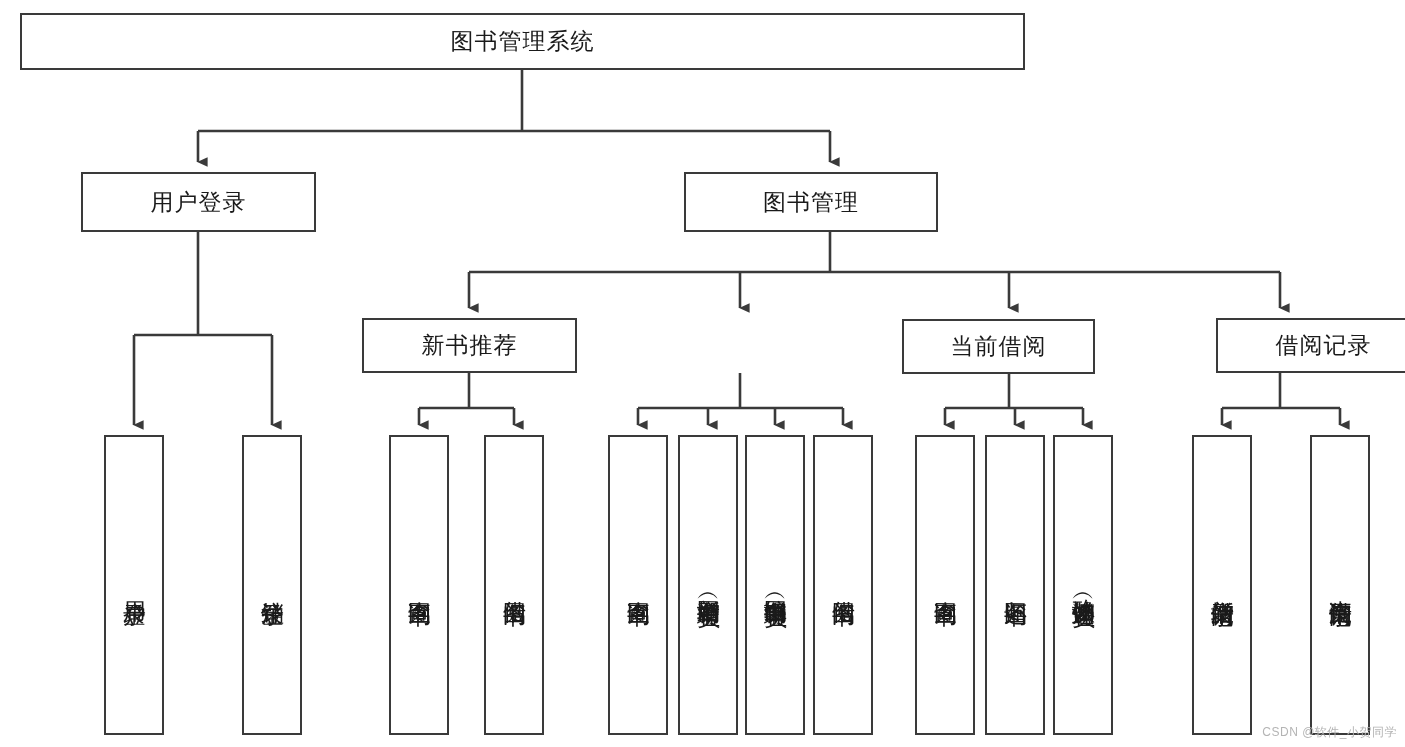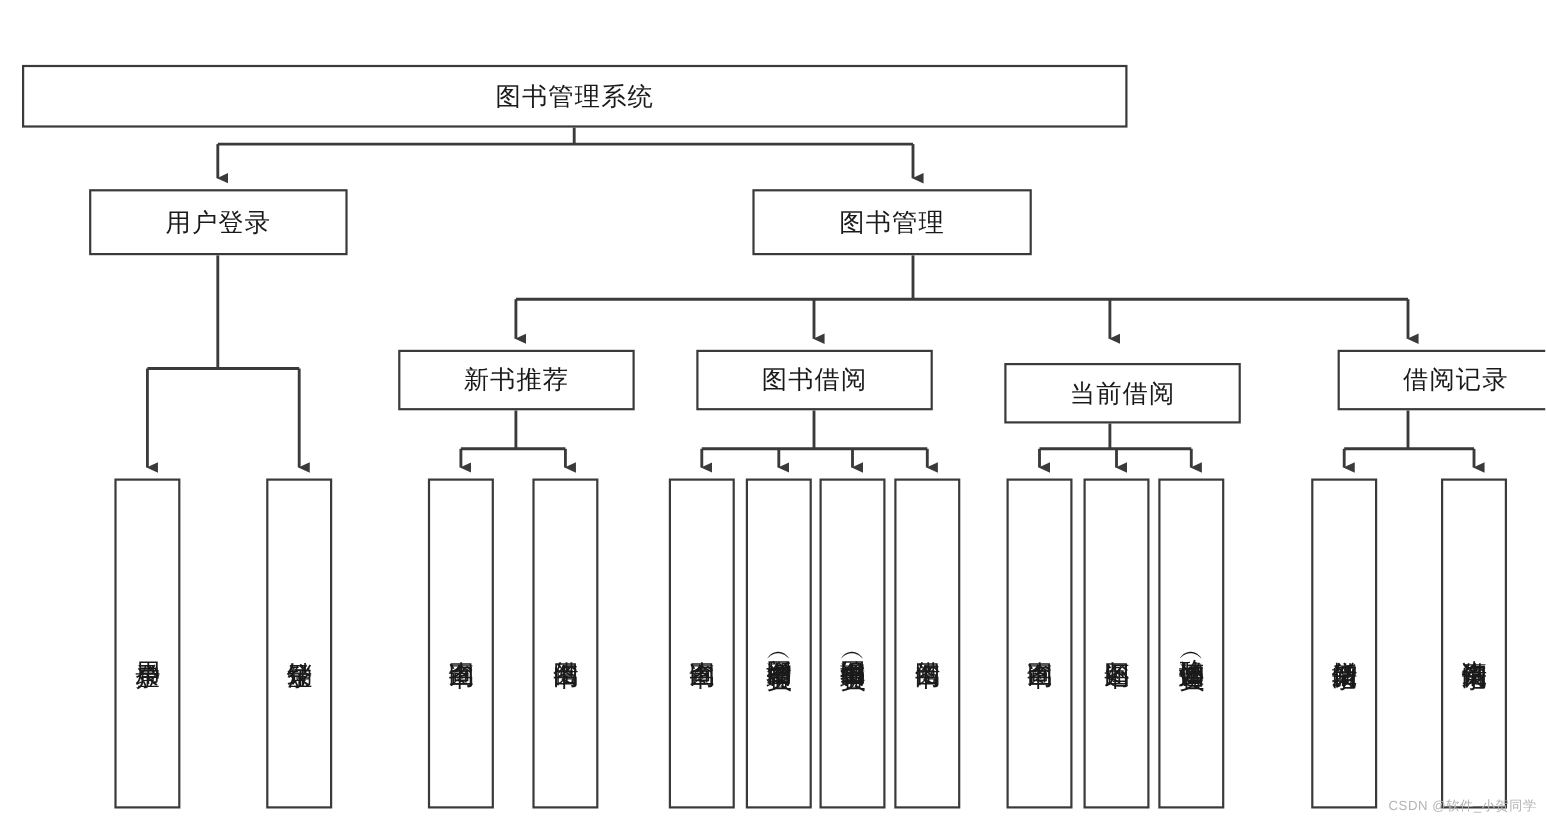--- a/index.html
+++ b/index.html
@@ -117,38 +117,35 @@
       <path d="M 1015,408 L 1015,425" marker-end="url(#arrowhead)"></path>
       <path d="M 1083,408 L 1083,425" marker-end="url(#arrowhead)"></path>
 
       <path d="M 1280,373 L 1280,408"></path>
       <path d="M 1222,408 L 1340,408"></path>
       <path d="M 1222,408 L 1222,425" marker-end="url(#arrowhead)"></path>
       <path d="M 1340,408 L 1340,425" marker-end="url(#arrowhead)"></path>
     </g>
   </svg>
 
-  <div class="node horiz" id="node-root" style="left: 20px; top: 13px; width: 1005px; height: 57px; margin-top: 46px;">
+  <div class="node horiz" id="node-root" style="left: 20px; top: 13px; width: 1005px; height: 57px;">
     <span class="node-label">图书管理系统</span>
   </div>
 
   <div class="node horiz" id="node-l2-0" style="left: 81px; top: 172px; width: 235px; height: 60px;">
     <span class="node-label">用户登录</span>
   </div>
   <div class="node horiz" id="node-l2-1" style="left: 684px; top: 172px; width: 254px; height: 60px;">
     <span class="node-label">图书管理</span>
   </div>
 
   <div class="node horiz" id="node-l3-0" style="left: 362px; top: 318px; width: 215px; height: 55px;">
     <span class="node-label">新书推荐</span>
   </div>
-  <div class="node horiz" id="node-l3-1" style="left: 633px; top: 318px; width: 215px; height: 55px;">
-    <span class="node-label">图书借阅</span>
-  </div>
-  <div class="node horiz" id="node-l3-2" style="left: 902px; top: 330px; width: 215px; height: 55px; margin-left: 11px;">
+  <div class="node horiz" id="node-l3-2" style="left: 902px; top: 319px; width: 193px; height: 55px;">
     <span class="node-label">当前借阅</span>
   </div>
   <div class="node horiz" id="node-l3-3" style="left: 1172px; top: 318px; width: 215px; height: 55px; margin-left: 44px;">
     <span class="node-label">借阅记录</span>
   </div>
 
   <div class="node vert" id="node-leaf-0" style="left: 104px; top: 435px; width: 60px; height: 300px;">
     <span class="node-label">用户登录</span>
   </div>
   <div class="node vert" id="node-leaf-1" style="left: 242px; top: 435px; width: 60px; height: 300px;">

